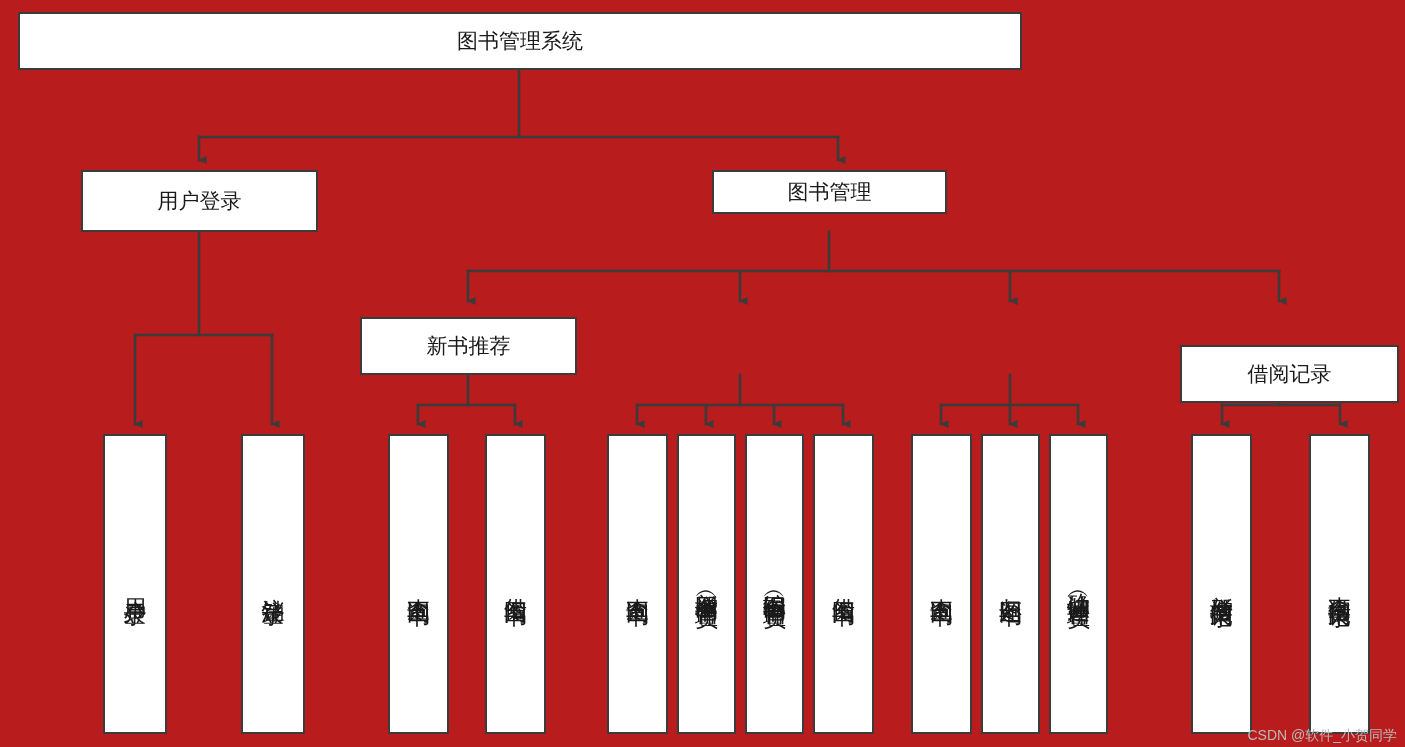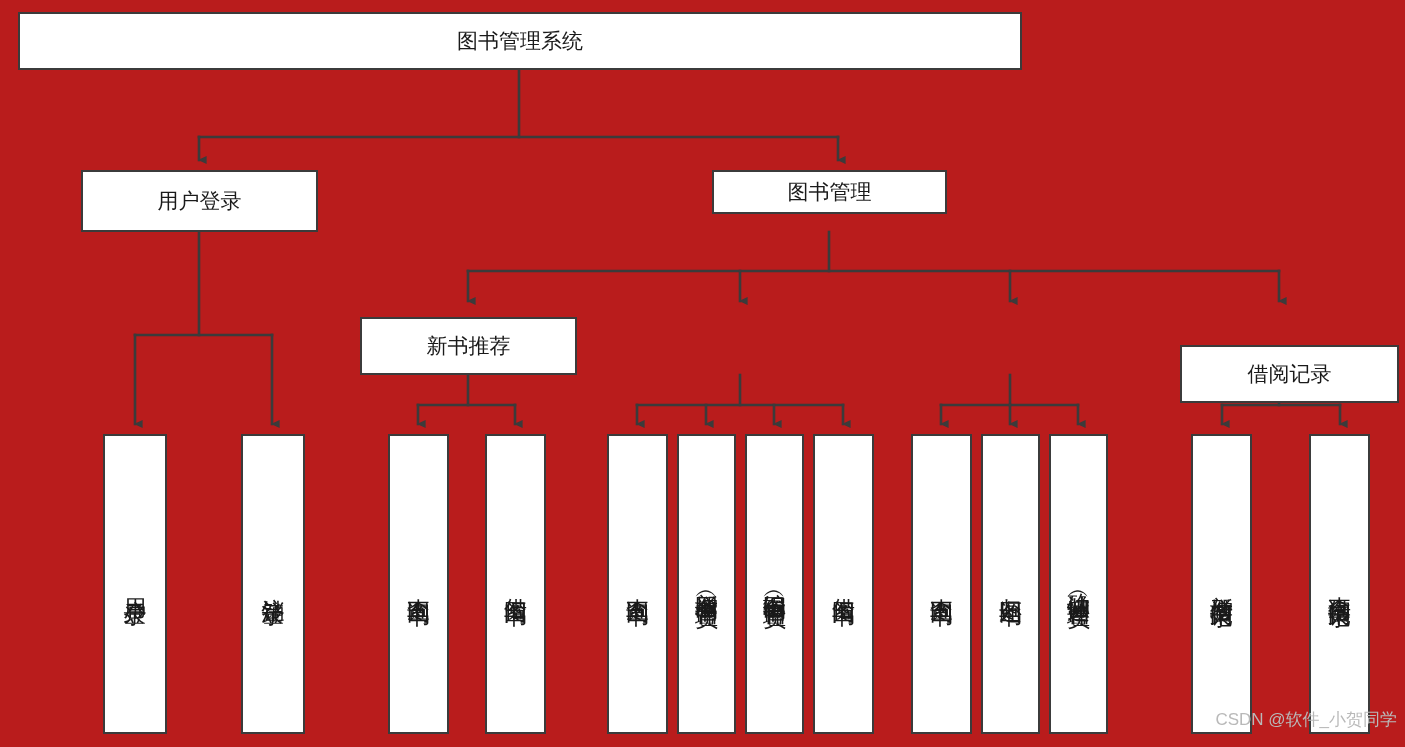--- a/index.html
+++ b/index.html
@@ -52,22 +52,22 @@
     text-orientation: upright;
     font-size: 23px;
     letter-spacing: 2px;
     line-height: 1;
     white-space: normal;
     max-height: 100%;
   }
   #watermark {
     position: absolute;
     right: 8px;
-    bottom: 16px;
-    font-size: 17px;
+    bottom: 2px;
+    font-size: 14px;
     color: #b9b9b9;
     z-index: 5;
     white-space: nowrap;
     pointer-events: none;
   }
 </style>
 </head>
 <body>
 
 <div id="diagram-root">

